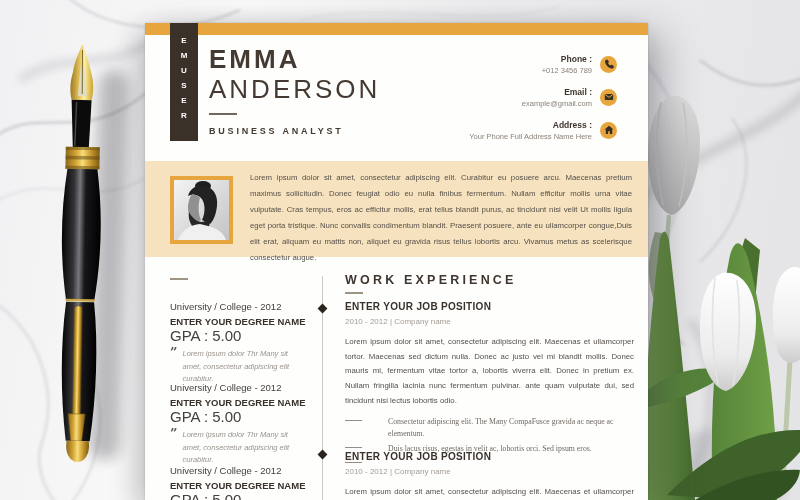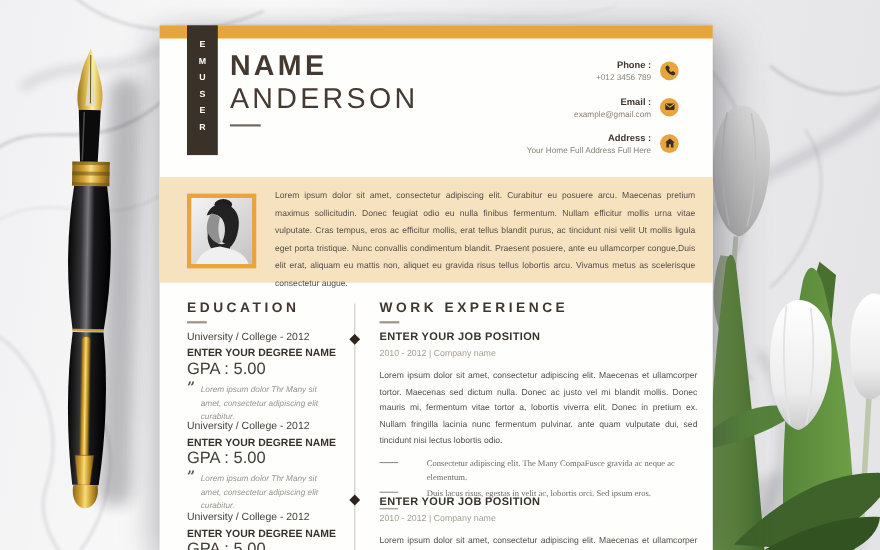--- a/index.html
+++ b/index.html
@@ -186,23 +186,24 @@
   </svg>
 
   <div class="page">
     <div class="topbar"></div>
 
     <div class="tab">
       <span>EMUSER</span>
     </div>
 
     <div class="nameblock">
-      <div class="first">NAME</div>
+      <div class="first">EMMA</div>
       <div class="last">ANDERSON</div>
       <div class="name-rule"></div>
+      <div class="subtitle">BUSINESS ANALYST</div>
     </div>
 
     <div class="contact">
       <div class="c-row">
         <div class="c-text">
           <div class="c-label">Phone :</div>
           <div class="c-value">+012 3456 789</div>
         </div>
         <div class="c-circle">
           <svg width="10" height="10" viewBox="0 0 10 10">
@@ -218,21 +219,21 @@
         <div class="c-circle">
           <svg width="10" height="10" viewBox="0 0 10 10">
               <rect x=".8" y="2" width="8.4" height="6" rx=".8" fill="#372E26"></rect>
               <polyline points="1.2,2.6 5,5.4 8.8,2.6" stroke="#E7A53E" stroke-width="1" fill="none"></polyline>
             </svg>
         </div>
       </div>
       <div class="c-row">
         <div class="c-text">
           <div class="c-label">Address :</div>
-          <div class="c-value">Your Home Full Address Full Here</div>
+          <div class="c-value">Your Phone Full Address Name Here</div>
         </div>
         <div class="c-circle">
           <svg width="10" height="10" viewBox="0 0 10 10">
               <path fill="#372E26" d="M5 .8 L9.4 4.6 H8.2 V9 H5.9 V6.2 H4.1 V9 H1.8 V4.6 H.6 Z"></path>
             </svg>
         </div>
       </div>
     </div>
 
     <div class="summary-box">
@@ -249,21 +250,20 @@
           <path d="M14,16 C16,8 24,4 31,6 C40,8 44,16 43,26 C42,34 40,40 36,44 L28,40 C32,32 31,22 27,18 C23,14 18,14 14,16 Z" fill="#222222"></path>
           <path d="M18,14 C14,20 13,28 15,34 C16,38 18,41 21,43 L27,40 C24,34 24,24 26,18 C23,15 20,14 18,14 Z" fill="#909090"></path>
           <path d="M15,32 C14,38 16,44 20,48 C25,52 31,52 34,48 C36,45 36,42 35,40 L28,42 C23,42 18,38 15,32 Z" fill="#272727"></path>
           <path d="M4,60 C8,50 16,45 26,44 L34,46 C44,48 50,54 52,60 Z" fill="#f0f0f0"></path>
         </svg>
       </div>
       <div class="summary-text">Lorem ipsum dolor sit amet, consectetur adipiscing elit. Curabitur eu posuere arcu. Maecenas pretium maximus sollicitudin. Donec feugiat odio eu nulla finibus fermentum. Nullam efficitur mollis urna vitae vulputate. Cras tempus, eros ac efficitur mollis, erat tellus blandit purus, ac tincidunt nisi velit Ut mollis ligula eget porta tristique. Nunc convallis condimentum blandit. Praesent posuere, ante eu ullamcorper congue,Duis elit erat, aliquam eu mattis non, aliquet eu gravida risus tellus lobortis arcu. Vivamus metus as scelerisque consectetur augue.</div>
     </div>
 
     <div class="left-col">
-      <div class="sec-heading">EDUCATION</div>
       <div class="sec-rule"></div>
 
       <div class="edu" style="top:27px">
         <div class="edu-school">University / College - 2012</div>
         <div class="edu-degree">ENTER YOUR DEGREE NAME</div>
         <div class="edu-gpa">GPA : 5.00</div>
         <div class="edu-quote">
           <span class="q-glyph">”</span>
           <span class="q-text">Lorem ipsum dolor Thr Many sit amet, consectetur adipiscing elit curabitur.</span>
         </div>

